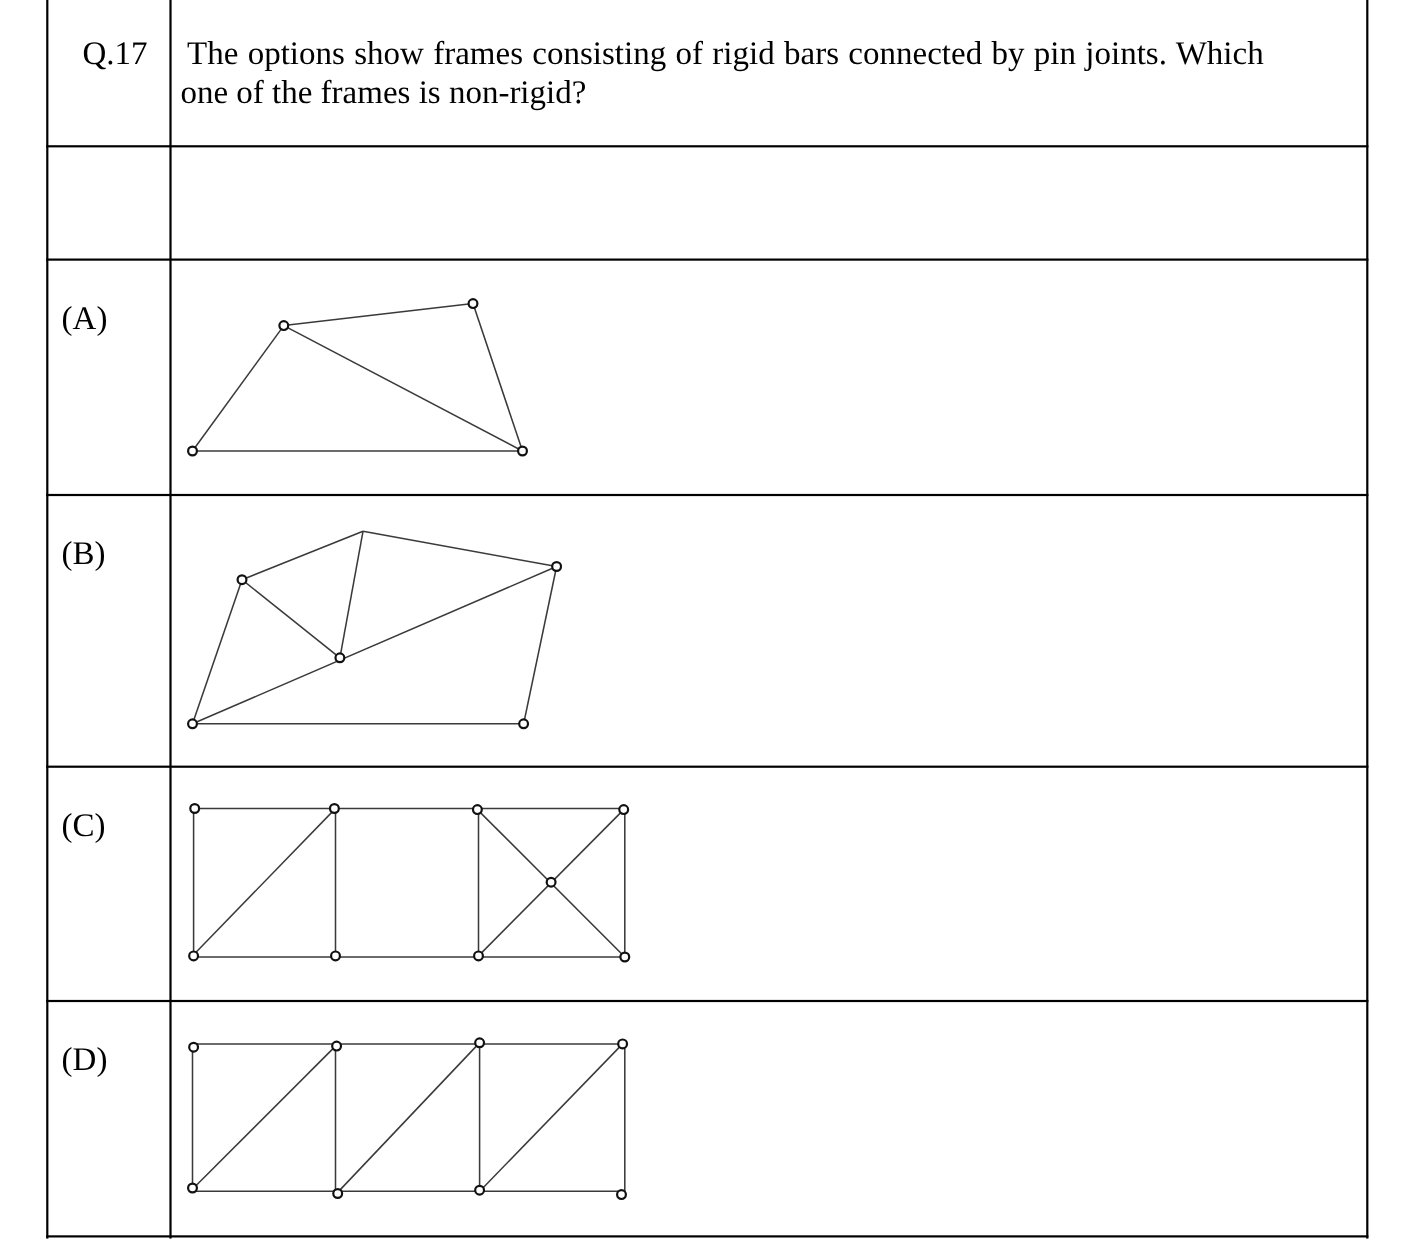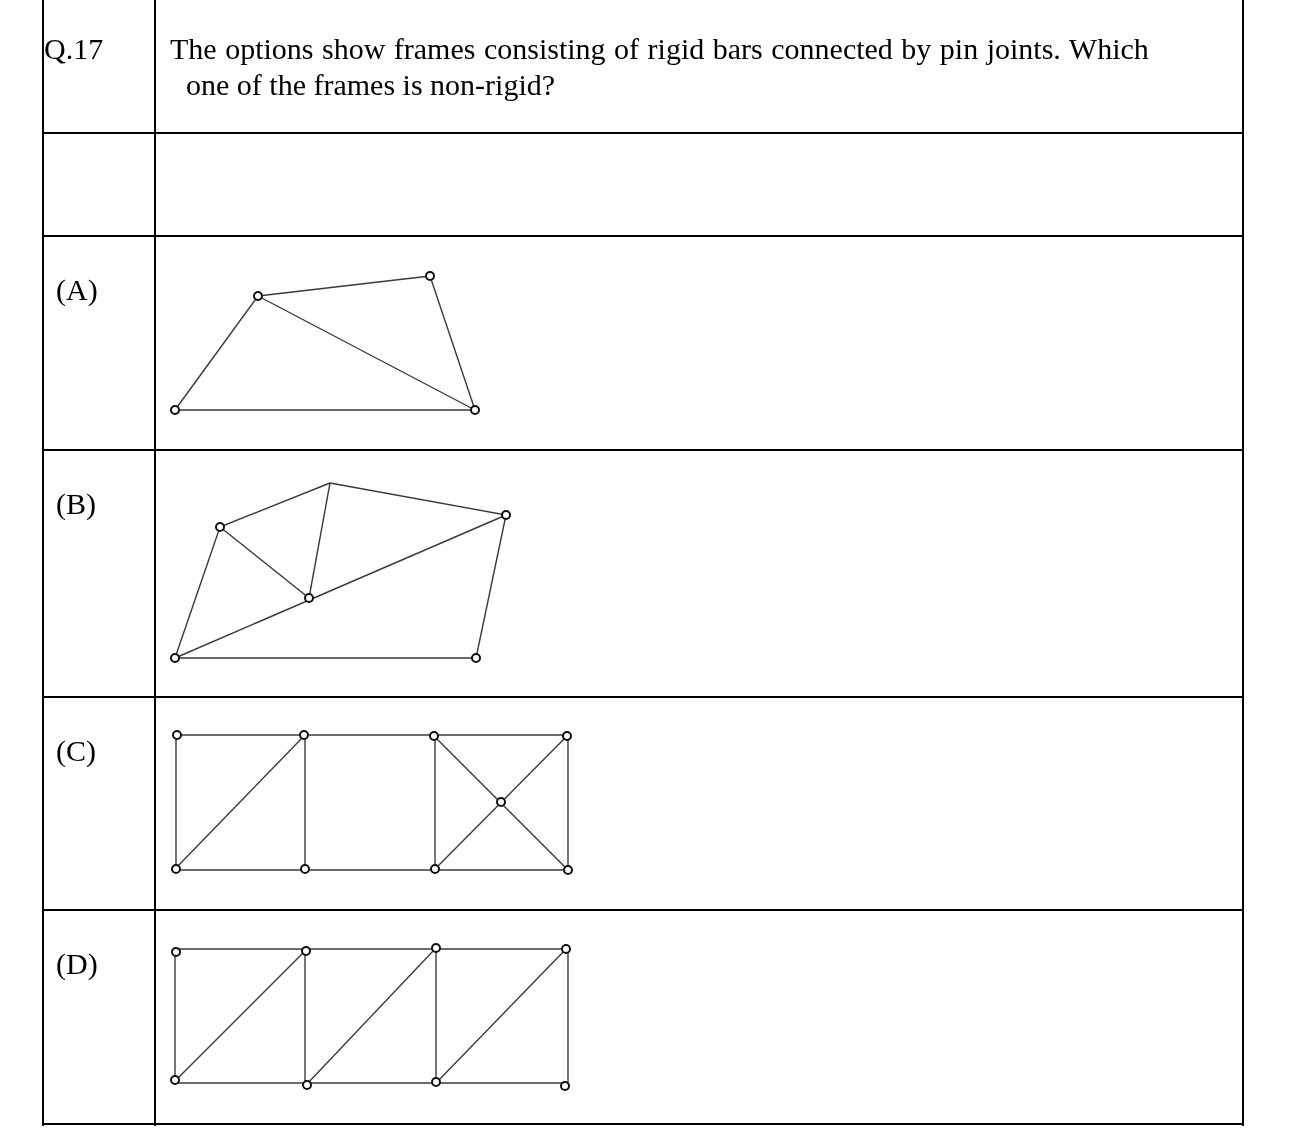--- a/index.html
+++ b/index.html
@@ -16,23 +16,23 @@
 <div class="vline" style="left:42px;top:0;height:1126px;"></div>
 <div class="vline" style="left:154px;top:0;height:1126px;"></div>
 <div class="vline" style="left:1242px;top:0;height:1126px;"></div>
 <div class="hline" style="left:42px;top:132px;width:1202px;"></div>
 <div class="hline" style="left:42px;top:235px;width:1202px;"></div>
 <div class="hline" style="left:42px;top:449px;width:1202px;"></div>
 <div class="hline" style="left:42px;top:696px;width:1202px;"></div>
 <div class="hline" style="left:42px;top:909px;width:1202px;"></div>
 <div class="hline" style="left:42px;top:1123px;width:1202px;"></div>
 
-<div class="txt" style="left:44px;top:30px;">Q.17</div>
+<div class="txt" style="left:75px;top:30px;">Q.17</div>
 <div class="txt" style="left:170px;top:30px;word-spacing:1px;text-align:center;">The options show frames consisting of rigid bars connected by pin joints. Which</div>
-<div class="txt" style="left:186px;top:66px;">one of the frames is non-rigid?</div>
+<div class="txt" style="left:164px;top:66px;">one of the frames is non-rigid?</div>
 
 <div class="txt" style="left:56px;top:271px;">(A)</div>
 <div class="txt" style="left:56px;top:485px;">(B)</div>
 <div class="txt" style="left:56px;top:732px;">(C)</div>
 <div class="txt" style="left:56px;top:945px;">(D)</div>
 
 <svg width="1294" height="1130">
   <defs>
     <style>
       .bar { stroke:#3a3a3a; stroke-width:1.4; fill:none; }

